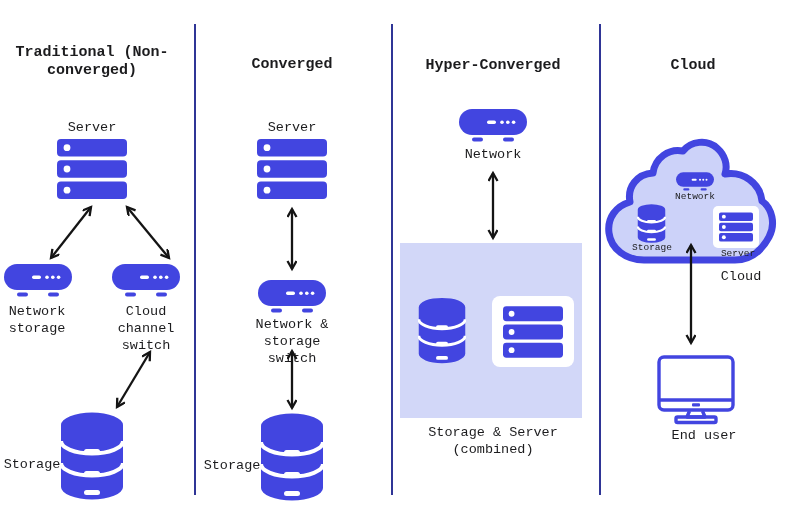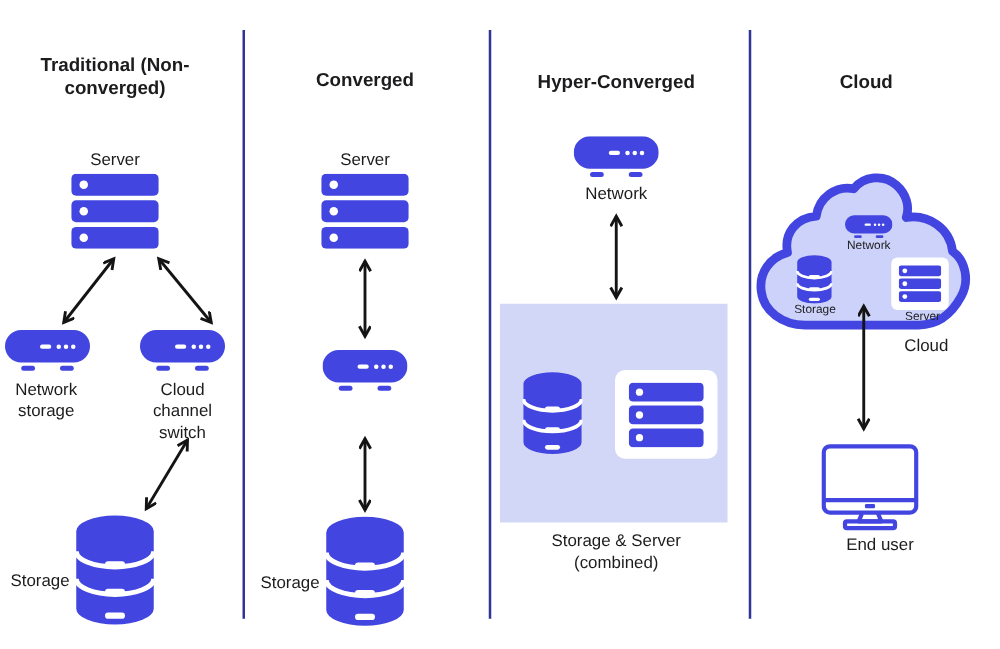--- a/index.html
+++ b/index.html
@@ -1,18 +1,18 @@
 <!DOCTYPE html>
 <html style="--icon-blue: #4245e0; --lavender: #d2d7f8; --cloud-fill: #ccd2f9; --divider-navy: #2f3596; --arrow-black: #141414; --text-dark: #1c1c1e; --white: #ffffff;"><head>
 <meta charset="utf-8">
 <style>
   html,body{margin:0;padding:0;background:#fff;}
   #canvas{
     position:relative;width:800px;height:519px;background:#fff;overflow:hidden;
-    font-family:Liberation Sans, sans-serif;color:var(--text-dark,#1c1c1e);
+    font-family:Liberation Mono, monospace;color:var(--text-dark,#1c1c1e);
   }
   .divider{position:absolute;top:24px;width:2px;height:471px;background:var(--divider-navy,#2f3596);}
   .title{position:absolute;transform:translateX(-50%);text-align:center;
     font-weight:bold;font-size:15px;line-height:1.22;white-space:nowrap;}
   .title.wrap{white-space:normal;}
   .label{position:absolute;transform:translateX(-50%);text-align:center;
     font-size:13.5px;line-height:1.26;}
   .label.nw{white-space:nowrap;}
   .mini-label{position:absolute;transform:translateX(-50%);text-align:center;
     font-size:9.5px;line-height:1.1;white-space:nowrap;}
@@ -108,20 +108,21 @@
     <svg width="68" height="33" viewBox="0 0 68 33">
       <rect class="fb" x="0" y="0" width="68" height="26" rx="13"></rect>
       <rect class="fw" x="28" y="11.6" width="9" height="3.4" rx="1.7"></rect>
       <circle class="fw" cx="43" cy="13.3" r="1.8"></circle>
       <circle class="fw" cx="48.8" cy="13.3" r="1.8"></circle>
       <circle class="fw" cx="54.6" cy="13.3" r="1.8"></circle>
       <rect class="fb" x="13" y="28.6" width="11" height="4" rx="2"></rect>
       <rect class="fb" x="44" y="28.6" width="11" height="4" rx="2"></rect>
     </svg>
   </div>
+  <div class="label" style="left:292px;top:316px;width:100px">Network &amp; storage switch</div>
   <div class="icon" style="left:260px;top:413px">
     <svg width="64" height="88" viewBox="0 0 64 88">
       <path class="fb" d="M1 13 A31 12.5 0 0 1 63 13 L63 75 A31 12.5 0 0 1 1 75 Z"></path>
       <path class="sw" stroke-width="4" d="M1 29 A31 12.5 0 0 0 63 29"></path>
       <path class="sw" stroke-width="4" d="M1 51 A31 12.5 0 0 0 63 51"></path>
       <rect class="fw" x="24" y="37" width="16" height="5" rx="2.5"></rect>
       <rect class="fw" x="24" y="59" width="16" height="5" rx="2.5"></rect>
       <rect class="fw" x="24" y="78" width="16" height="5" rx="2.5"></rect>
     </svg>
   </div>

